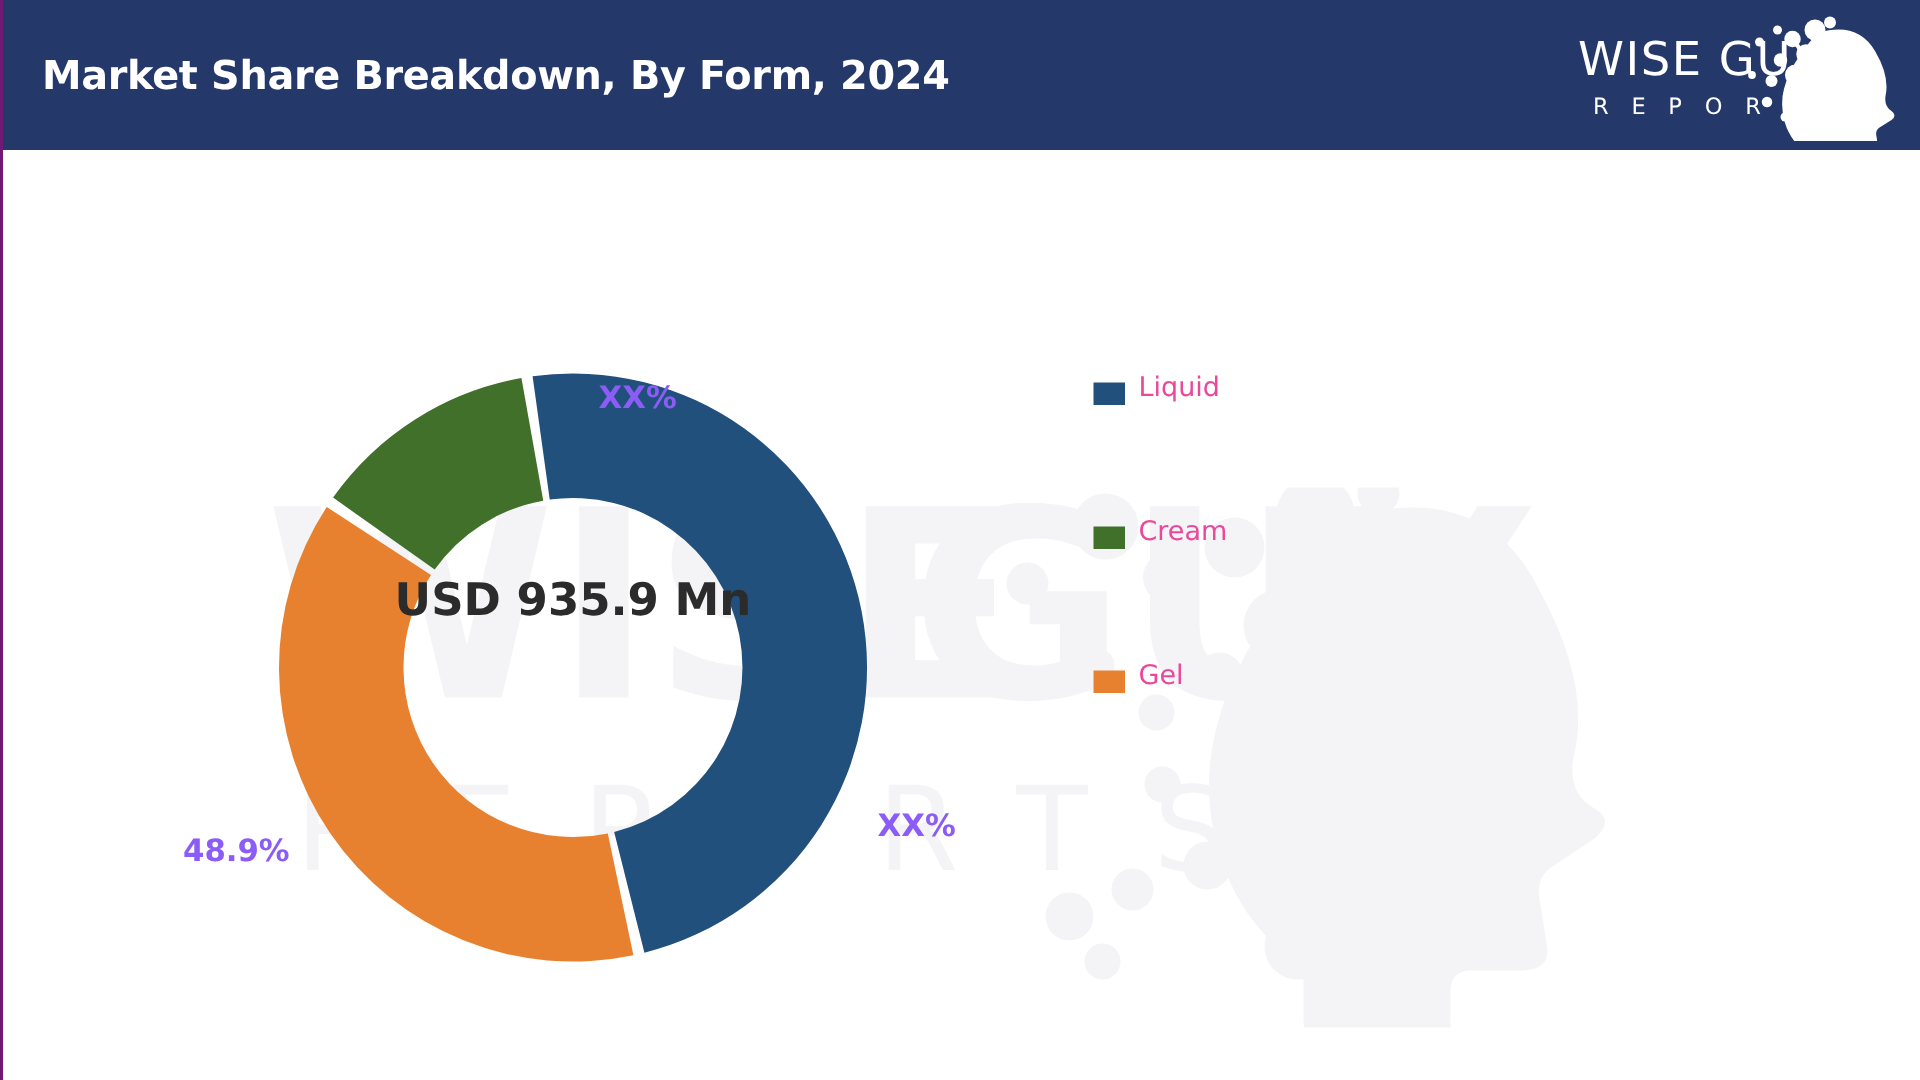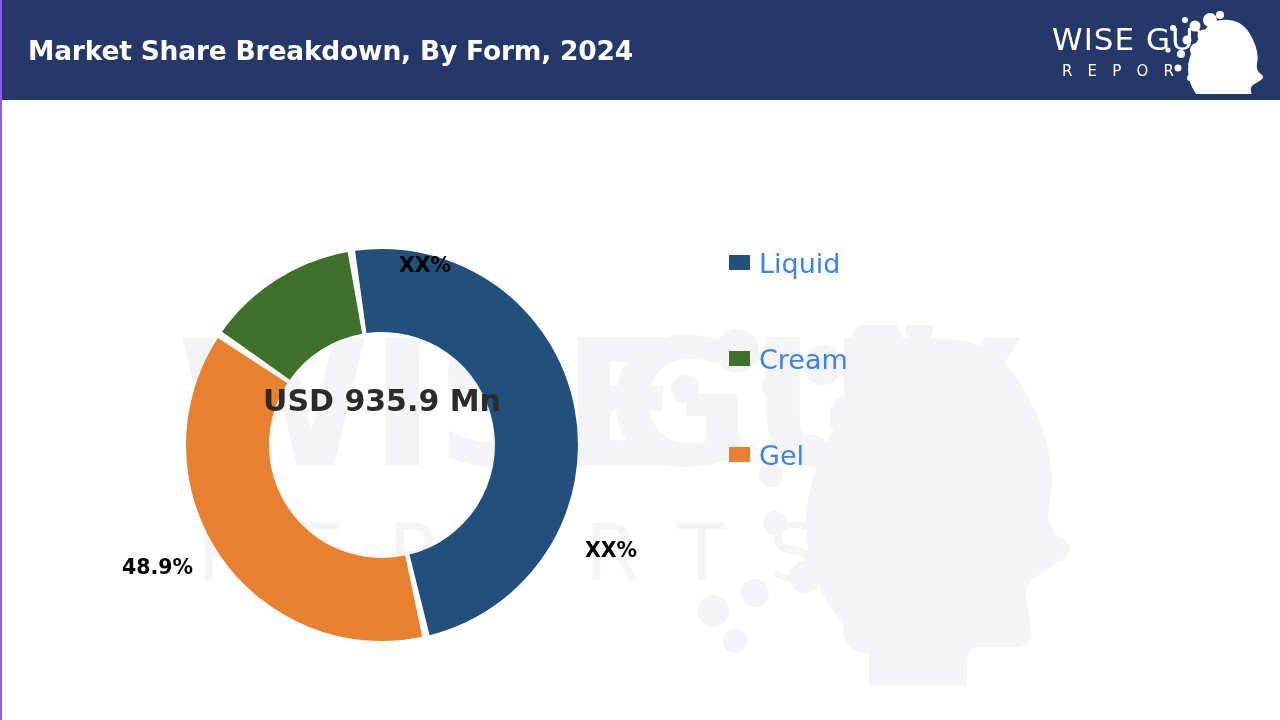--- a/index.html
+++ b/index.html
@@ -7,21 +7,21 @@
   body {
     font-family:"DejaVu Sans", sans-serif;
     background:#ffffff;
     overflow:hidden;
     position:relative;
   }
   #page {
     position:relative;
     width:1280px; height:720px;
     background:#ffffff;
-    border-left:2px solid #8b5cf6;
+    border-left:2px solid #701a75;
     overflow:hidden;
   }
 
   
   #header {
     position:absolute; left:0; top:0; width:1280px; height:100px;
     background:#25386a;
     overflow:hidden;
   }
   #header-title {
@@ -45,21 +45,21 @@
   
   #chart-area {
     position:absolute; left:0; top:100px; width:1280px; height:620px;
   }
   #donut {
     position:absolute; left:130px; top:95px;
     width:500px; height:500px;
   }
   .slice-label {
     position:absolute;
-    font-size:20.5px; font-weight:bold; color:#000000;
+    font-size:20.5px; font-weight:bold; color:#8b5cf6;
     white-space:nowrap;
   }
   #center-label {
     position:absolute;
     left:190px; top:283px; width:380px;
     text-align:center;
     font-size:30px; font-weight:bold; color:#2b2b2b;
     white-space:nowrap;
   }
 
@@ -70,21 +70,21 @@
   }
   .legend-row {
     position:relative; height:96px;
     display:flex; align-items:flex-start;
   }
   .legend-swatch {
     width:21px; height:15px; margin-top:5px; flex:0 0 auto;
   }
   .legend-text {
     margin-left:9px;
-    font-size:27px; color:#3b82f6; line-height:1;
+    font-size:18px; color:#ec4899; line-height:1;
     white-space:nowrap;
   }
 </style>
 </head>
 <body>
 
 <div id="page">
 
   <div id="header">
     <div id="header-title">Market Share Breakdown, By Form, 2024</div>

